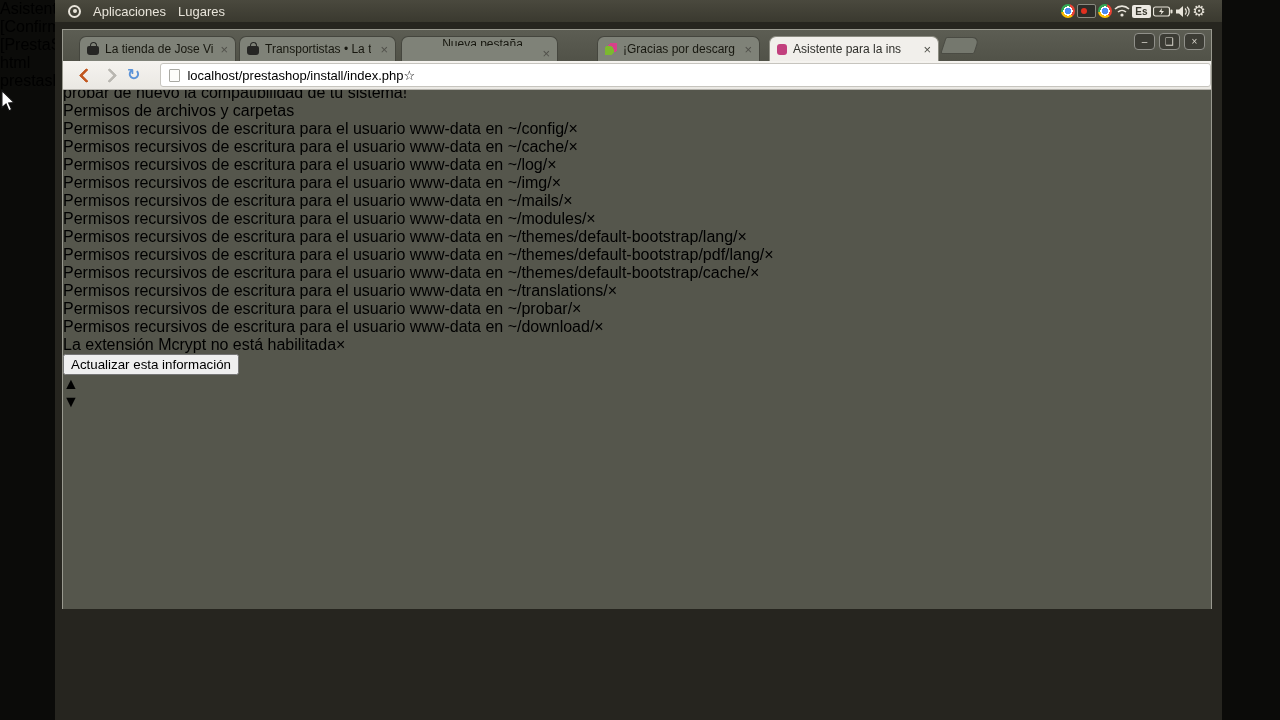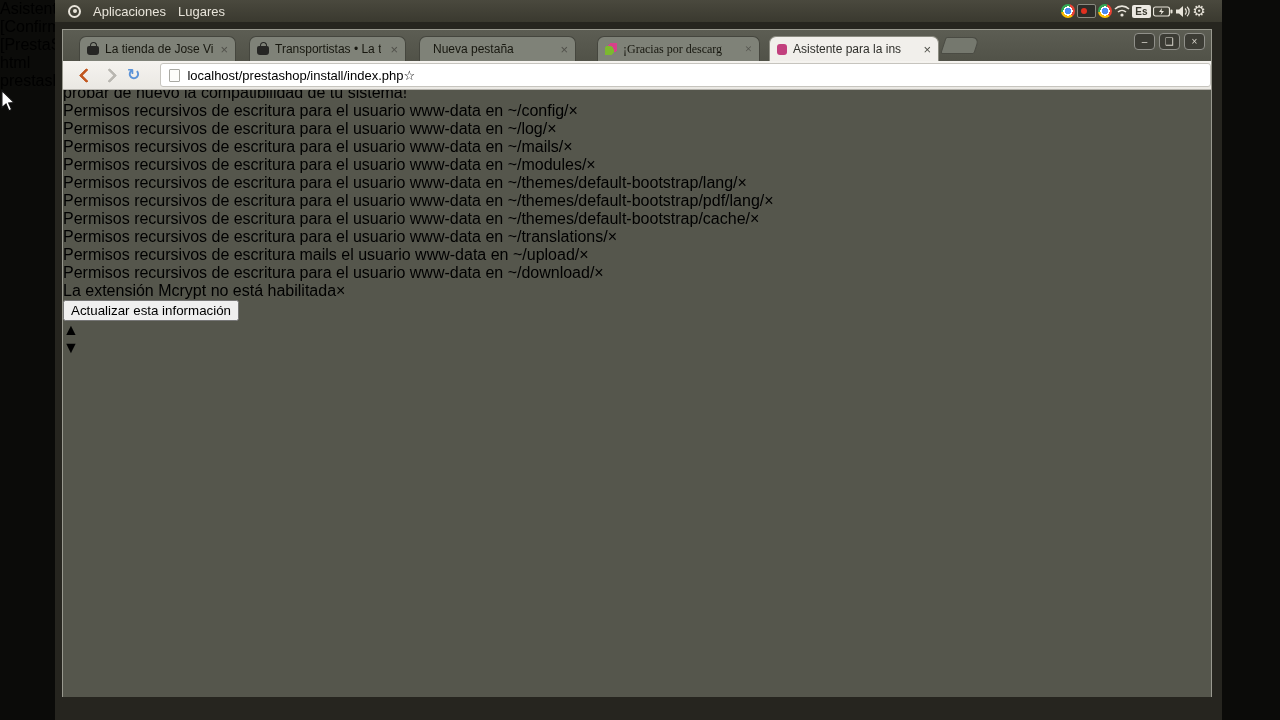--- a/index.html
+++ b/index.html
@@ -19,21 +19,21 @@
   .chrome-ball{width:14px;height:14px;border-radius:50%;
     background:radial-gradient(circle at 50% 50%,#4c8bf5 0 3.2px,#ffffff 3.2px 4.6px,rgba(0,0,0,0) 4.6px),
     conic-gradient(from 20deg,#ea4335 0 33%,#fbbc05 33% 66%,#34a853 66% 100%);}
   .rec-cam{width:17px;height:12px;background:#2c2c28;border:1px solid #8a8a80;border-radius:2px;position:relative;}
   .rec-cam::after{content:"";position:absolute;left:3px;top:2.5px;width:6px;height:6px;border-radius:50%;background:#e03020;}
   .kb-es{background:#ece9e2;color:#3a392f;font-size:10px;font-weight:bold;padding:1px 3px;border-radius:2px;line-height:11px;}
   .gear-glyph{font-family:"DejaVu Sans",sans-serif;font-size:15px;color:#e8e4da;line-height:1;}
   .tray svg{display:block}
 
   
-  #win{position:absolute;left:62px;top:29px;width:1150px;height:668px;background:#55564c;
+  #win{position:absolute;left:62px;top:29px;width:1150px;height:580px;background:#55564c;
     border:1px solid #99998f;border-bottom:none;box-sizing:border-box;z-index:4;}
   #tabstrip{position:absolute;left:0;top:0;width:100%;height:31px;background:linear-gradient(#5c5d53,#515248);}
   .tab{position:absolute;bottom:0;height:25px;border-radius:7px 7px 0 0;background:#7f8278;
     display:flex;align-items:center;padding:0 7px;box-sizing:border-box;font-size:12px;color:#17170f;
     border:1px solid #45463e;border-bottom:none;overflow:hidden;white-space:nowrap;}
   .tab.active{background:#f1efeb;color:#2e2e2a;z-index:2;border-color:#8b8b81;}
   .tab-title{overflow:hidden;white-space:nowrap;max-width:112px;margin-left:6px;}
   .tab-close{margin-left:auto;color:#50504a;font-size:13px;padding-left:6px;}
   .fav{width:12px;height:12px;flex:0 0 auto;position:relative;}
   .fav.shopping-bag{background:#262624;border-radius:2px 2px 3px 3px;height:9px;margin-top:3px;}
@@ -161,30 +161,30 @@
 
 
 <div id="win">
   <div id="tabstrip">
     <div id="tabs-holder">
         <div class="tab" style="left: 16px; width: 157px;">
           <span class="fav shopping-bag"></span>
           <span class="tab-title">La tienda de Jose Vi</span>
           <span class="tab-close">×</span>
         </div>
-        <div class="tab" style="left: 186px; width: 157px; align-items: center;">
+        <div class="tab" style="left: 176px; width: 157px; align-items: center;">
           <span class="fav shopping-bag"></span>
           <span class="tab-title">Transportistas • La t</span>
           <span class="tab-close">×</span>
         </div>
-        <div class="tab" style="left: 356px; width: 157px;">
+        <div class="tab" style="left: 338px; width: 157px; flex-direction: column;">
           <span class="tab-title">Nueva pestaña</span>
           <span class="tab-close">×</span>
         </div>
-        <div class="tab" style="left: 534px; width: 163px; font-family: Liberation Serif, serif;">
+        <div class="tab" style="left: 534px; width: 163px;">
           <span class="fav prestashop-download"></span>
           <span class="tab-title">¡Gracias por descarg</span>
           <span class="tab-close">×</span>
         </div>
         <div class="tab active" style="left: 706px; width: 170px;">
           <span class="fav prestashop-install"></span>
           <span class="tab-title">Asistente para la ins</span>
           <span class="tab-close">×</span>
         </div>
       </div>
@@ -215,29 +215,32 @@
       <div class="ad-logo">1&amp;1</div>
       <div class="ad-btn">Hosting para Prestashop</div>
     </div>
 
     <div id="main">
       <div class="alert">probar de nuevo la compatibilidad de tu sistema!</div>
       <div id="sections-holder">
           <div class="section s0">
           </div>
           <div class="section s1">
+            <div class="sec-header">Permisos de archivos y carpetas</div>
             <div class="req-row"><span class="row-text">Permisos recursivos de escritura para el usuario www-data en ~/config/</span><span class="errx">×</span></div>
+            <div class="req-row"><span class="row-text">Permisos recursivos de escritura para el usuario www-data en ~/cache/</span><span class="errx">×</span></div>
             <div class="req-row"><span class="row-text">Permisos recursivos de escritura para el usuario www-data en ~/log/</span><span class="errx">×</span></div>
+            <div class="req-row"><span class="row-text">Permisos recursivos de escritura para el usuario www-data en ~/img/</span><span class="errx">×</span></div>
             <div class="req-row"><span class="row-text">Permisos recursivos de escritura para el usuario www-data en ~/mails/</span><span class="errx">×</span></div>
             <div class="req-row"><span class="row-text">Permisos recursivos de escritura para el usuario www-data en ~/modules/</span><span class="errx">×</span></div>
             <div class="req-row"><span class="row-text">Permisos recursivos de escritura para el usuario www-data en ~/themes/default-bootstrap/lang/</span><span class="errx">×</span></div>
             <div class="req-row"><span class="row-text">Permisos recursivos de escritura para el usuario www-data en ~/themes/default-bootstrap/pdf/lang/</span><span class="errx">×</span></div>
             <div class="req-row"><span class="row-text">Permisos recursivos de escritura para el usuario www-data en ~/themes/default-bootstrap/cache/</span><span class="errx">×</span></div>
             <div class="req-row"><span class="row-text">Permisos recursivos de escritura para el usuario www-data en ~/translations/</span><span class="errx">×</span></div>
-            <div class="req-row"><span class="row-text">Permisos recursivos de escritura mails el usuario www-data en ~/upload/</span><span class="errx">×</span></div>
+            <div class="req-row"><span class="row-text">Permisos recursivos de escritura para el usuario www-data en ~/probar/</span><span class="errx">×</span></div>
             <div class="req-row"><span class="row-text">Permisos recursivos de escritura para el usuario www-data en ~/download/</span><span class="errx">×</span></div>
           </div>
           <div class="section s2">
             <div class="req-row"><span class="row-text">La extensión Mcrypt no está habilitada</span><span class="errx">×</span></div>
           </div>
         </div>
       <div class="btn-row">
         <button class="green-btn">Actualizar esta información</button>
       </div>
     </div>

